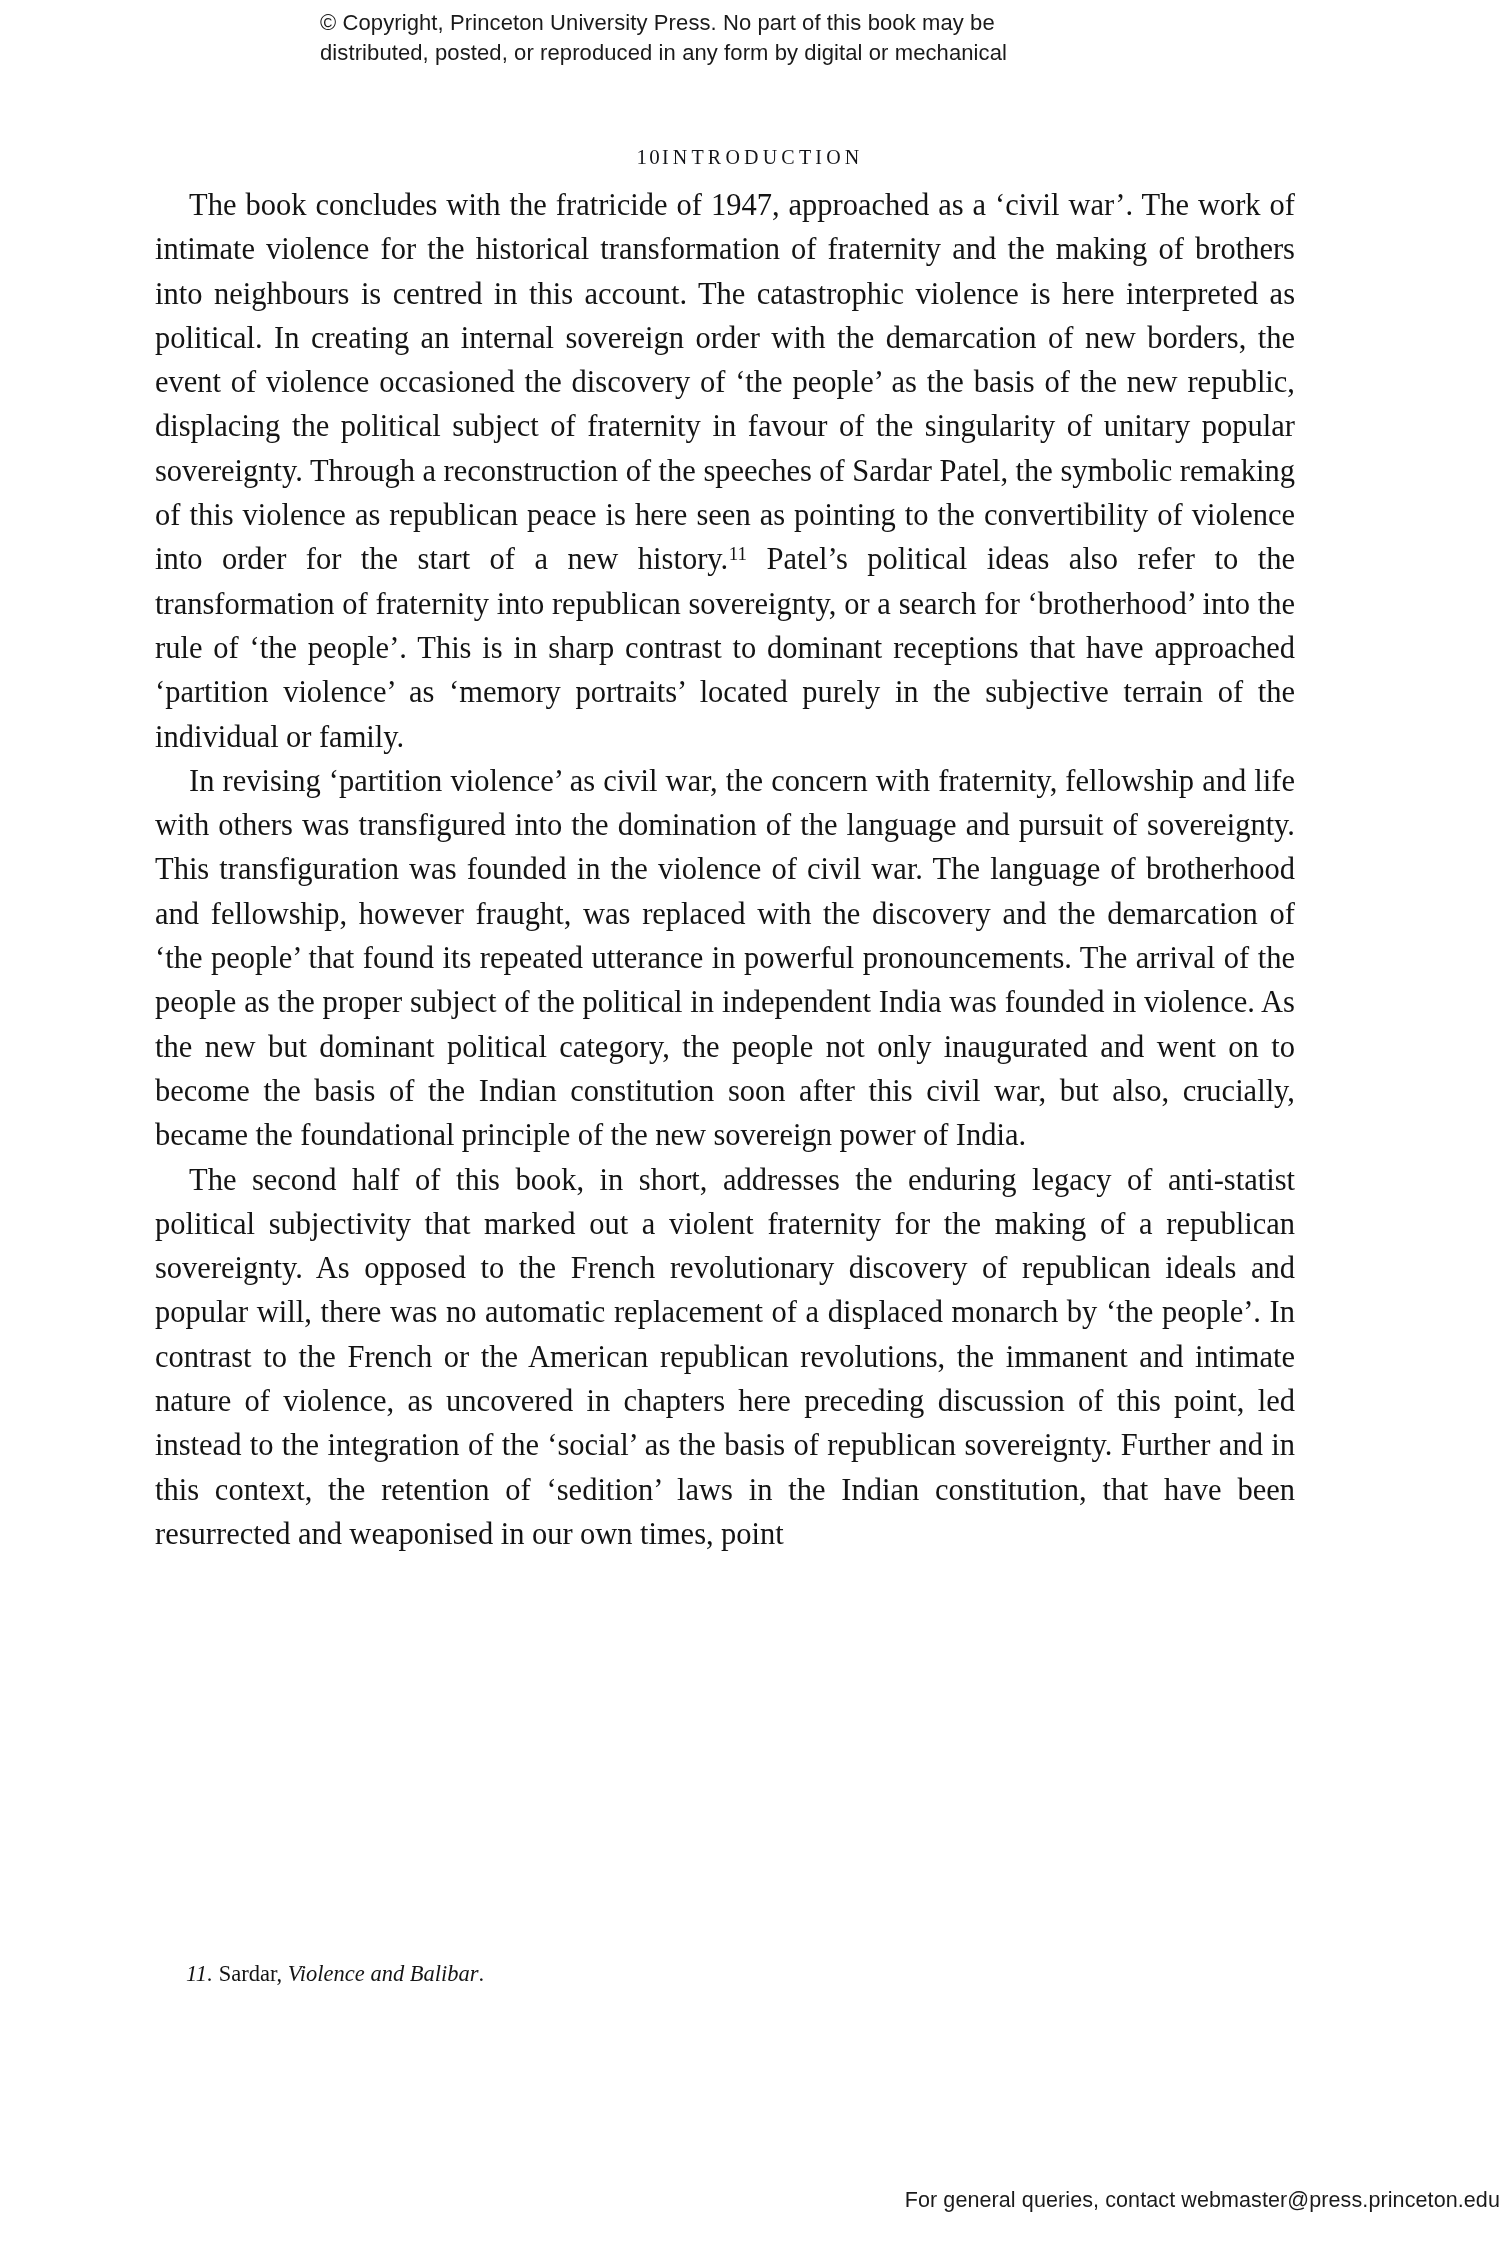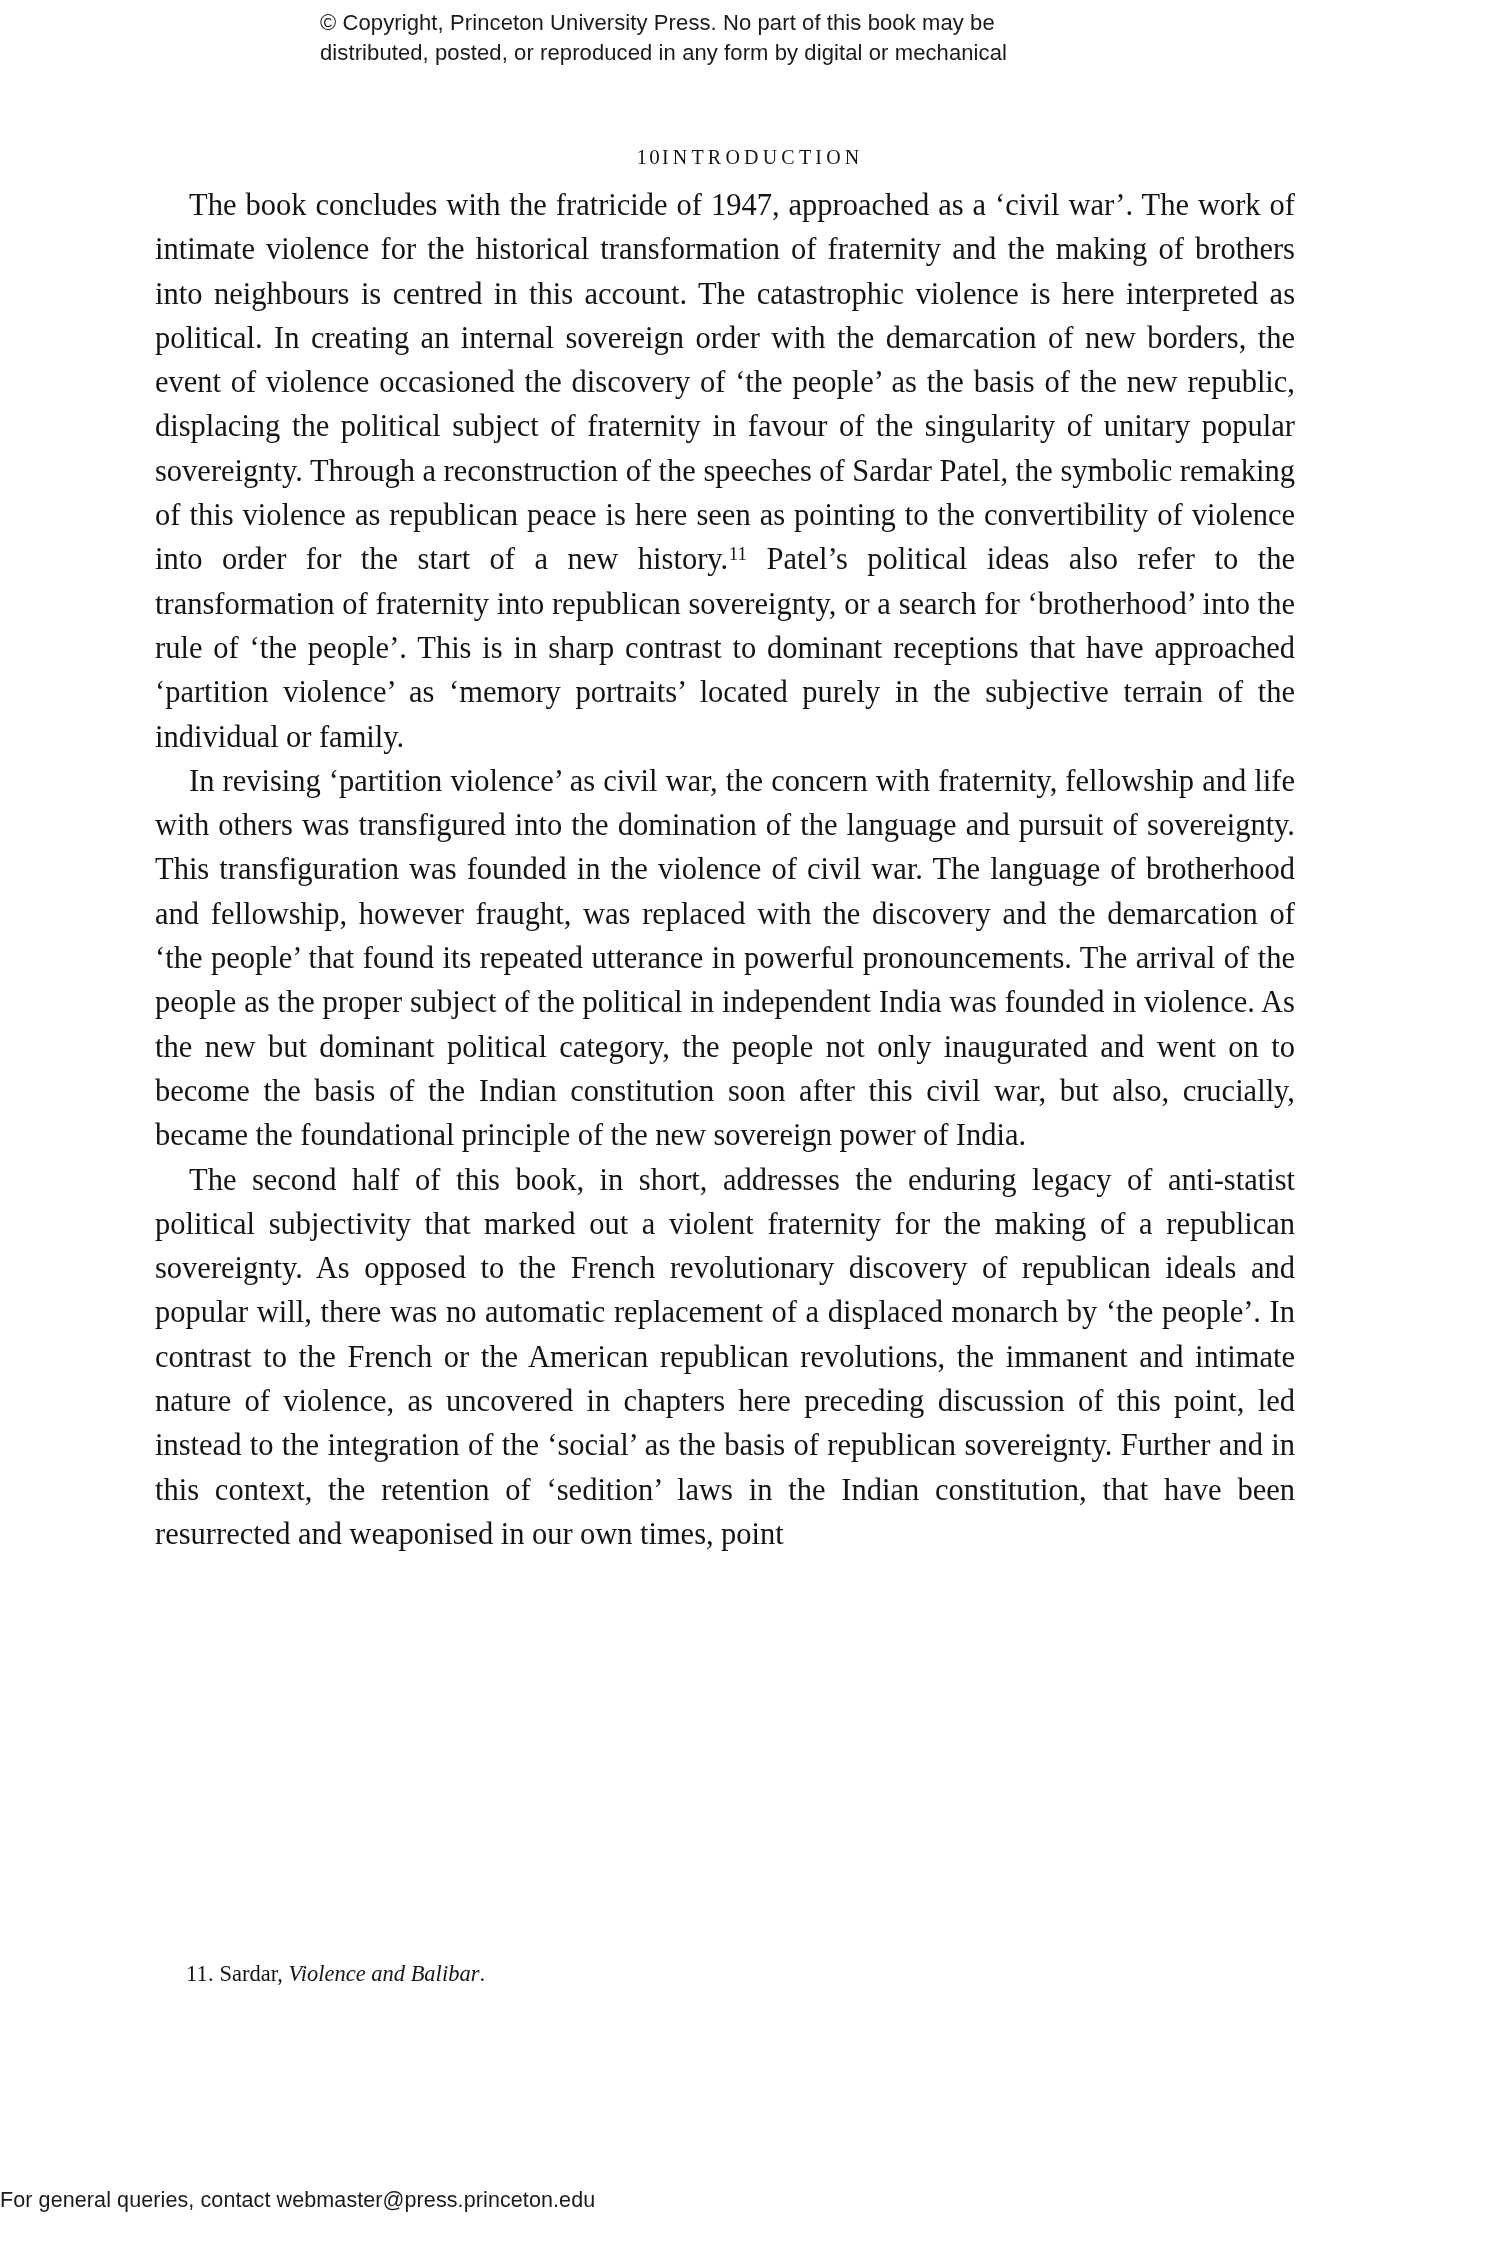--- a/index.html
+++ b/index.html
@@ -84,30 +84,30 @@
   
   .footnote {
     position: absolute;
     left: 186px;
     top: 1959px;
     width: 1110px;
     font-size: 22.5px;
     line-height: 30px;
     color: #141414;
   }
-  .footnote .num { font-feature-settings: "onum" 1; letter-spacing: 0.2px; }
+  .footnote .num { font-feature-settings: "onum" 1; letter-spacing: 0.2px; font-style: italic; }
   .footnote i { font-style: italic; }
 
   
   .bottom-banner {
     position: absolute;
     left: 0;
     right: 0;
     top: 2188px;
-    text-align: left;
+    text-align: right;
     font-family: "Liberation Sans", "DejaVu Sans", sans-serif;
     font-size: 21.5px;
     color: #1a1a1a;
     letter-spacing: 0.1px;
   }
 </style>
 </head>
 <body>
 
 <div class="page">

